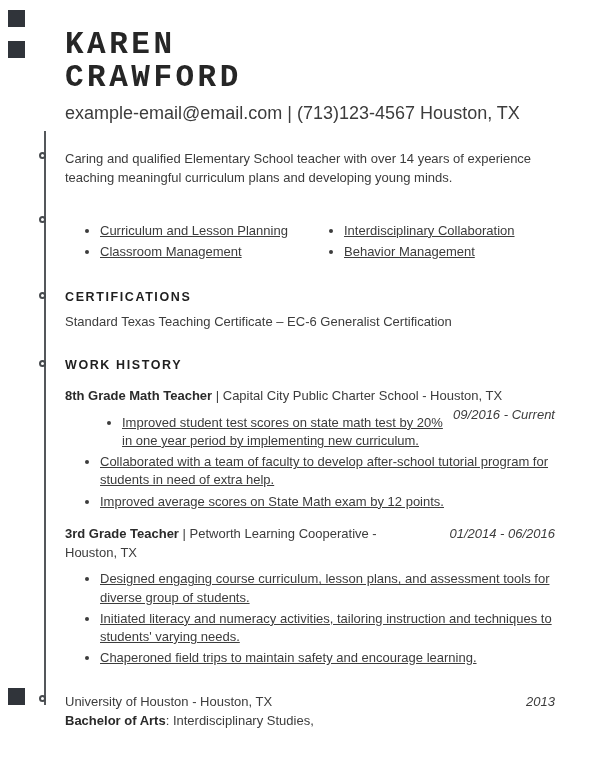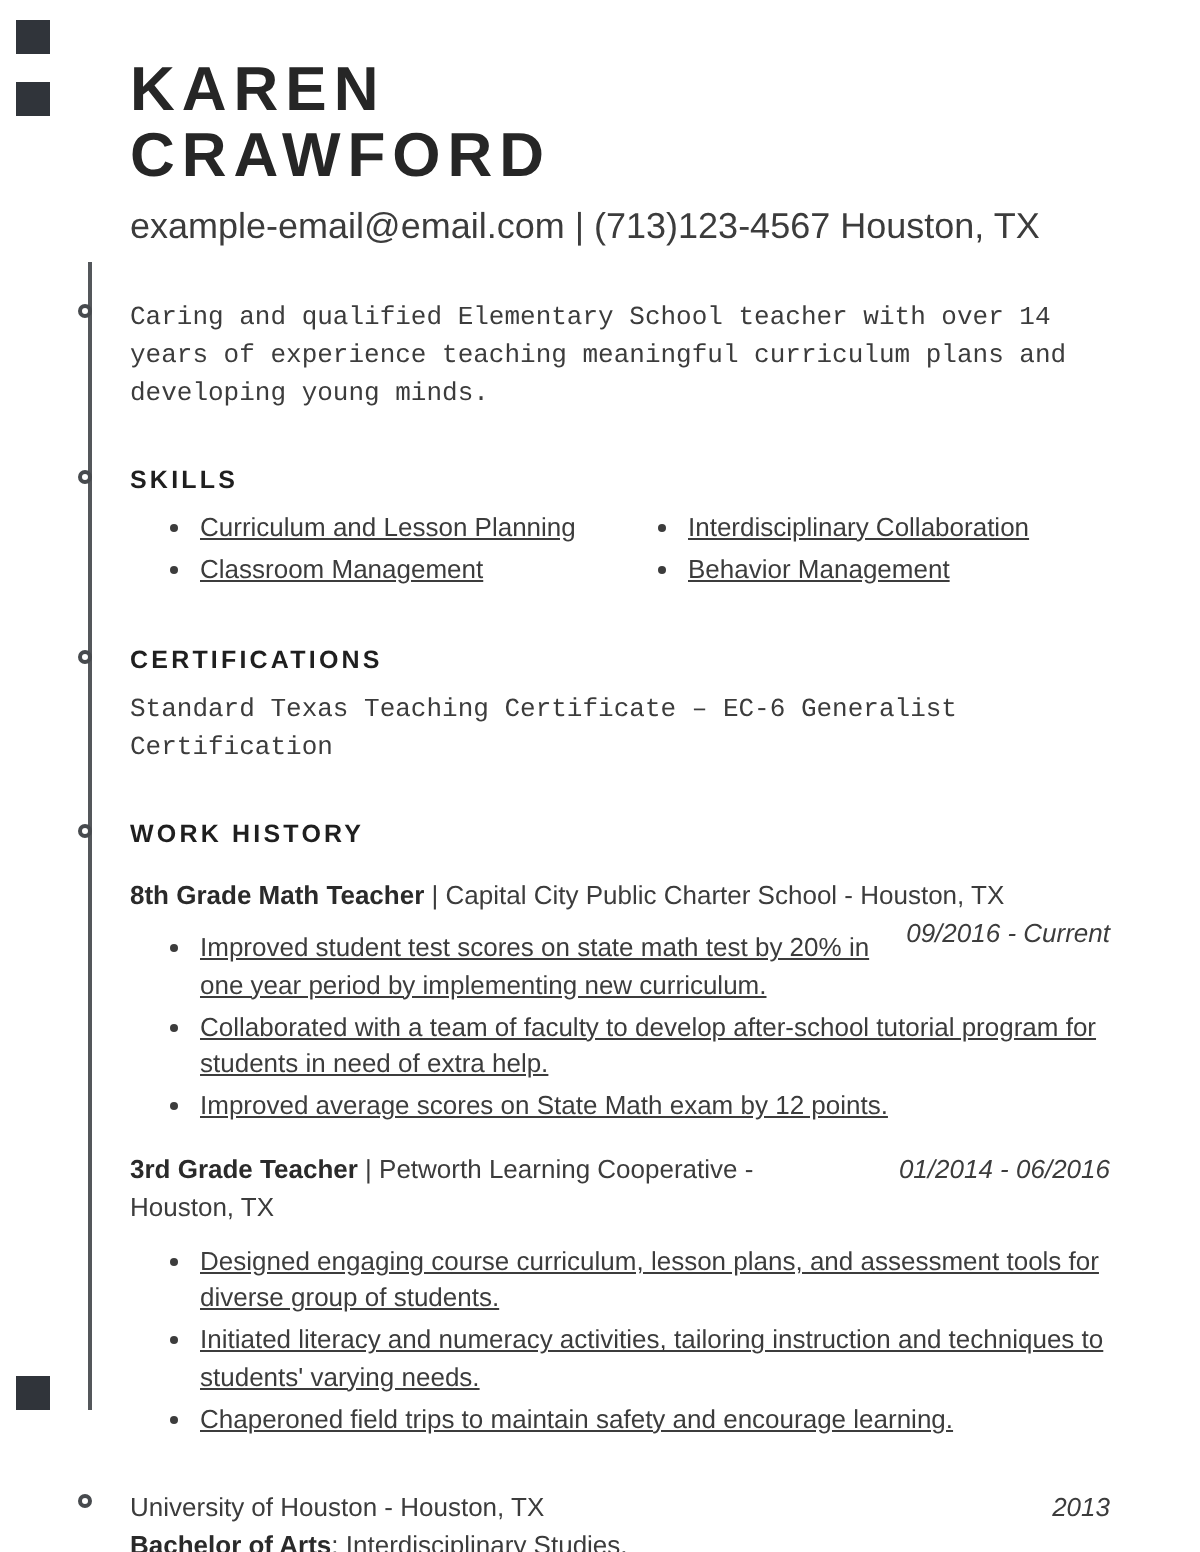--- a/index.html
+++ b/index.html
@@ -17,47 +17,47 @@
   #sq1 { top:10px; }
   #sq2 { top:41px; }
   #sq3 { top:688px; }
   .timeline {
     position:absolute; left:44px; top:131px; width:2px; height:574px;
     background:var(--line, #54575b);
   }
   .page { position:relative; padding:28px 45px 0 65px; }
   .name {
     font-size:31px; font-weight:bold; letter-spacing:3.5px;
-    line-height:33px; color:#262626;
+    line-height:33px; color:#262626;font-family:Liberation Mono, monospace;
   }
   .contact { margin-top:9px; font-size:18px; color:#3c3c3c; }
   .section { position:relative; margin-top:26px; }
   .ring {
     position:absolute; left:-26px; top:2px;
     width:7px; height:7px; background:#ffffff;
     border:2px solid #474a4e; border-radius:50%; z-index:2;
   }
   .heading {
     font-size:12.5px; font-weight:bold; letter-spacing:1.6px;
     color:var(--heading, #1f1f1f);
   }
-  .body-text { margin-top:9px; font-size:13px; line-height:1.45;font-family:Liberation Mono, monospace; }
+  .body-text { margin-top:9px; font-size:13px; line-height:1.45; }
   ul.blist { margin-top:8px; padding-left:35px; font-size:13px; line-height:1.4;text-decoration:underline; }
   ul.blist li { margin-bottom:3px; }
   .skills-cols { display:flex; }
   .skills-cols ul.col1 { flex:0 0 257px; }
   .skills-cols ul.col2 { flex:1; padding-left:22px; }
   .job { position:relative; margin-top:15px; font-size:13px; }
   .job + .job { margin-top:14px; }
   .job-header { line-height:1.45; }
   .job2 .job-header { display:flex; justify-content:space-between; align-items:baseline;gap:35px; }
   .job-title b { color:#2a2a2a; }
   .job-date { font-style:italic; white-space:nowrap; color:#3c3c3c; }
   .job1 .job-date { position:absolute; top:19px; right:0; }
-  .job1 ul.blist li:first-child { margin-right:108px; }
+  .job1 ul.blist li:first-child { margin-right:108px;margin-left:22px; }
   .edu-row {
     display:flex; justify-content:space-between; align-items:baseline;
     margin-top:9px; font-size:13px; line-height:1.45;text-align:right;
   }
   .edu-year { font-style:italic; white-space:nowrap; }
   .edu-degree { font-size:13px; line-height:1.45; }
   .edu-degree b { color:#2a2a2a; }
 </style>
 </head>
 <body>
@@ -77,21 +77,20 @@
     <div class="contact">example-email@email.com | (713)123-4567 Houston, TX</div>
   </header>
 
   <section class="section">
     <span class="ring"></span>
     <p class="body-text">Caring and qualified Elementary School teacher with over 14 years of experience teaching meaningful curriculum plans and developing young minds.</p>
   </section>
 
   <section class="section">
     <span class="ring"></span>
-    <h2 class="heading">SKILLS</h2>
     <div class="skills-cols">
       <ul class="blist col1">
         <li>Curriculum and Lesson Planning</li>
         <li>Classroom Management</li>
       </ul>
       <ul class="blist col2">
         <li>Interdisciplinary Collaboration</li>
         <li>Behavior Management</li>
       </ul>
     </div>

